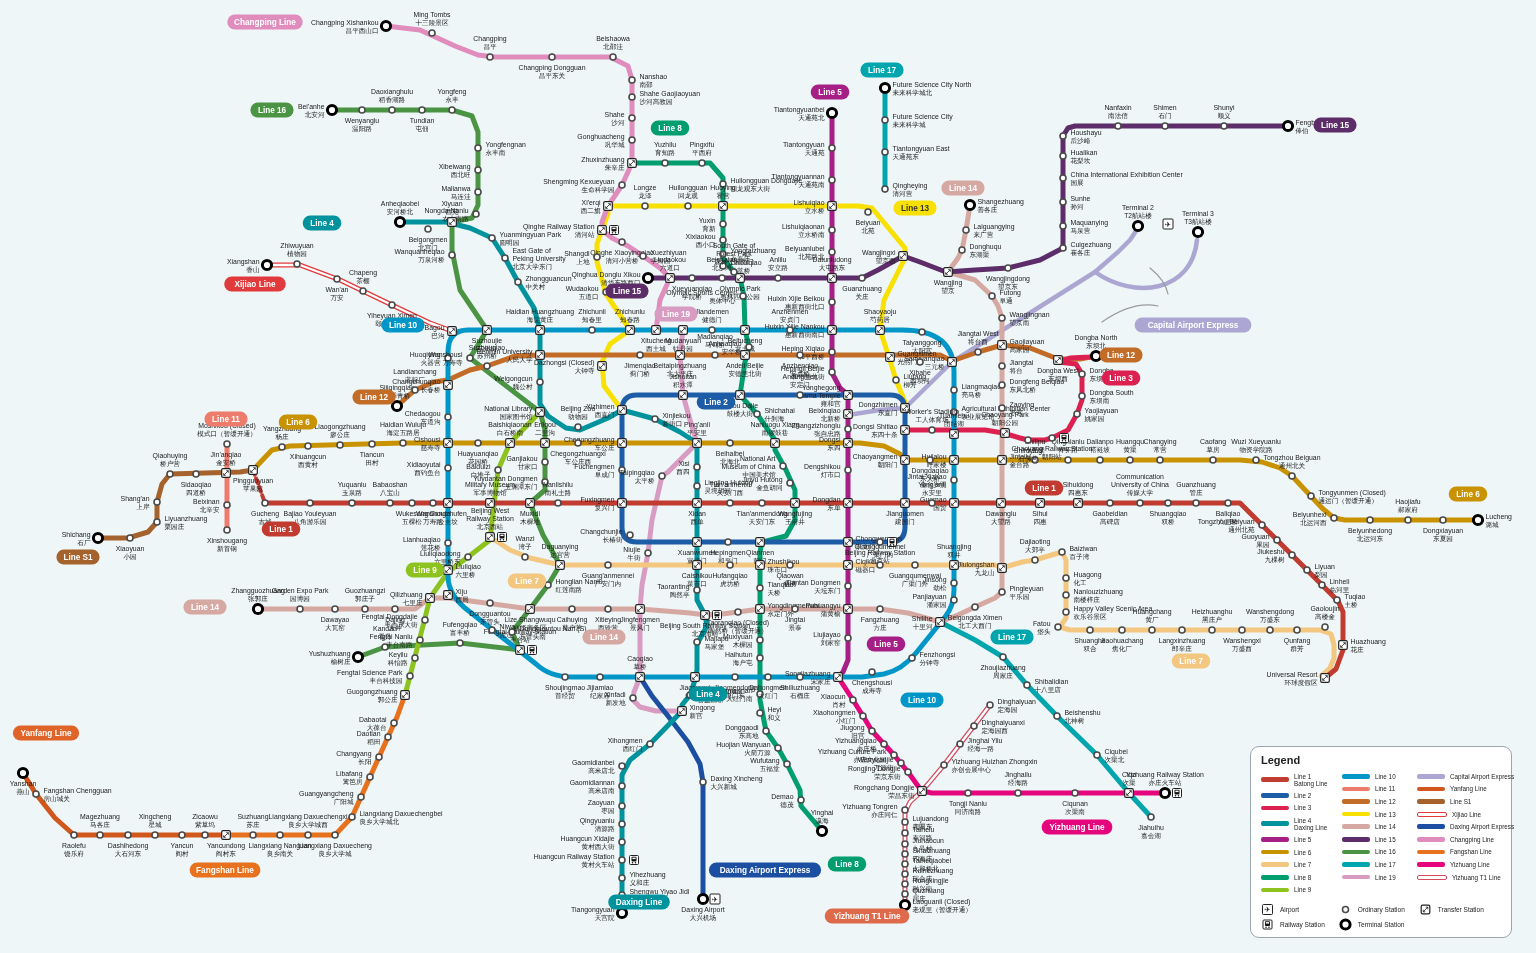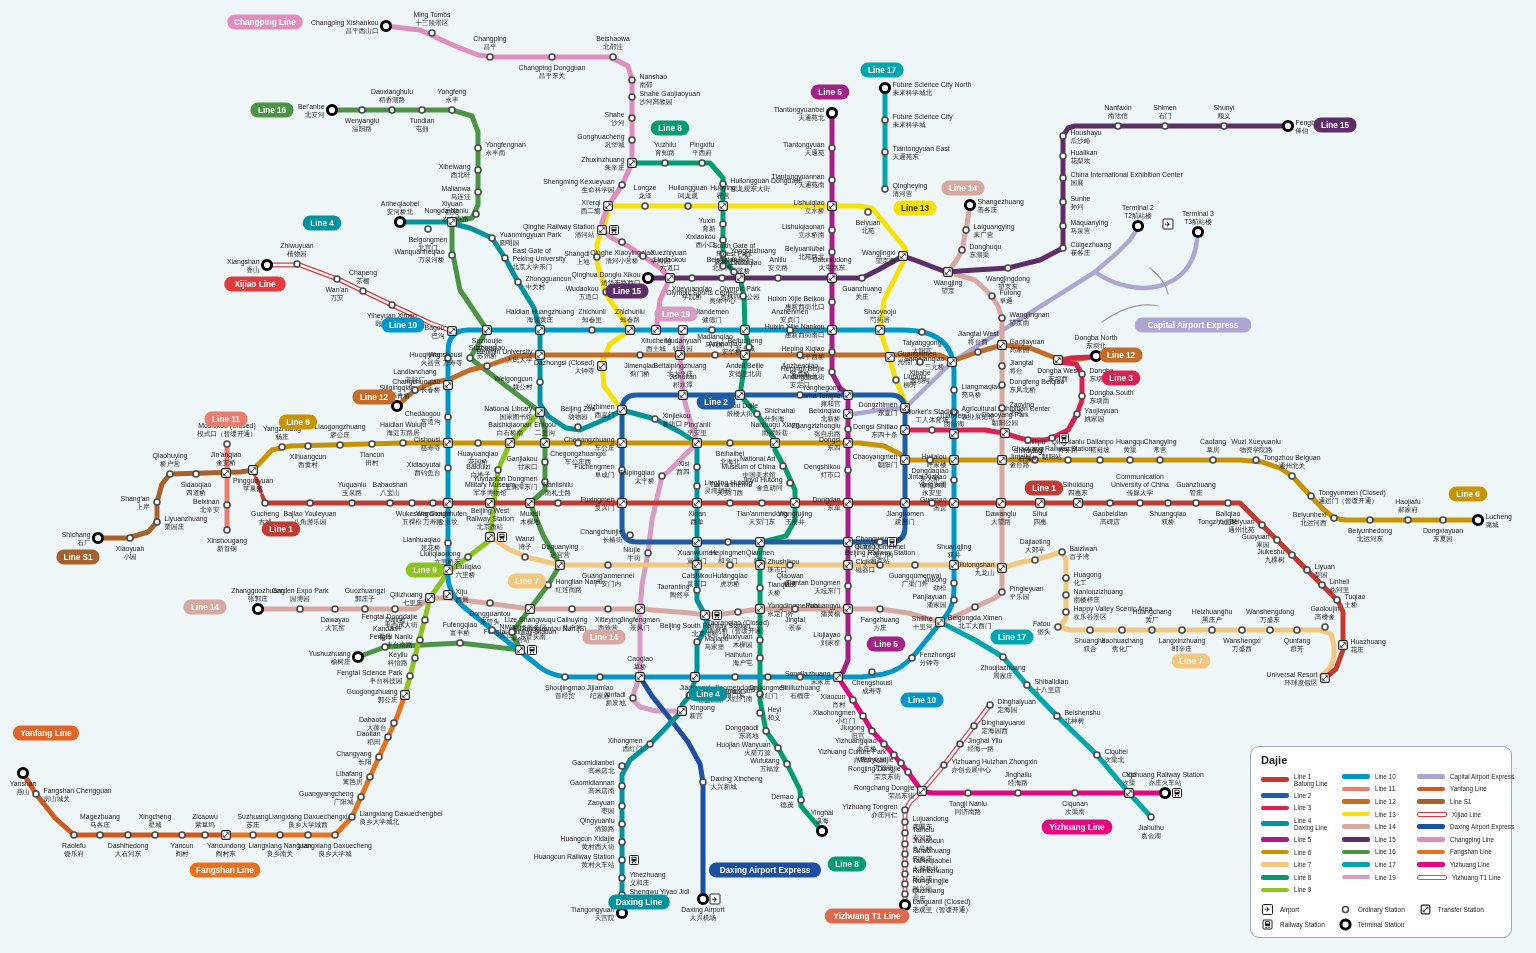--- a/index.html
+++ b/index.html
@@ -2198,21 +2198,21 @@
       <g aria-label="Yizhuang Line">
         <rect x="1041.6" y="819.5" width="70.8" height="15" rx="7.5" fill="#E5067E"></rect>
         <text x="1077" y="830" text-anchor="middle" font-size="8.2" font-weight="bold" fill="#fff">Yizhuang Line</text>
       </g>
       <g aria-label="Yizhuang T1 Line">
         <rect x="824.7" y="908.5" width="84.6" height="15" rx="7.5" fill="#DF6A4B"></rect>
         <text x="867" y="919" text-anchor="middle" font-size="8.2" font-weight="bold" fill="#fff">Yizhuang T1 Line</text>
       </g>
     </svg>
   <div id="legend">
-    <div class="title">Dajie</div>
+    <div class="title">Legend</div>
     <div class="cols">
         <div class="col col1">
           <div class="litem tall">
             <div class="sw" style="background: rgb(194, 59, 48);"></div>
             <div class="llabel">Line 1<br>Batong Line</div>
           </div>
           <div class="litem">
             <div class="sw" style="background: rgb(29, 92, 166);"></div>
             <div class="llabel">Line 2</div>
           </div>

